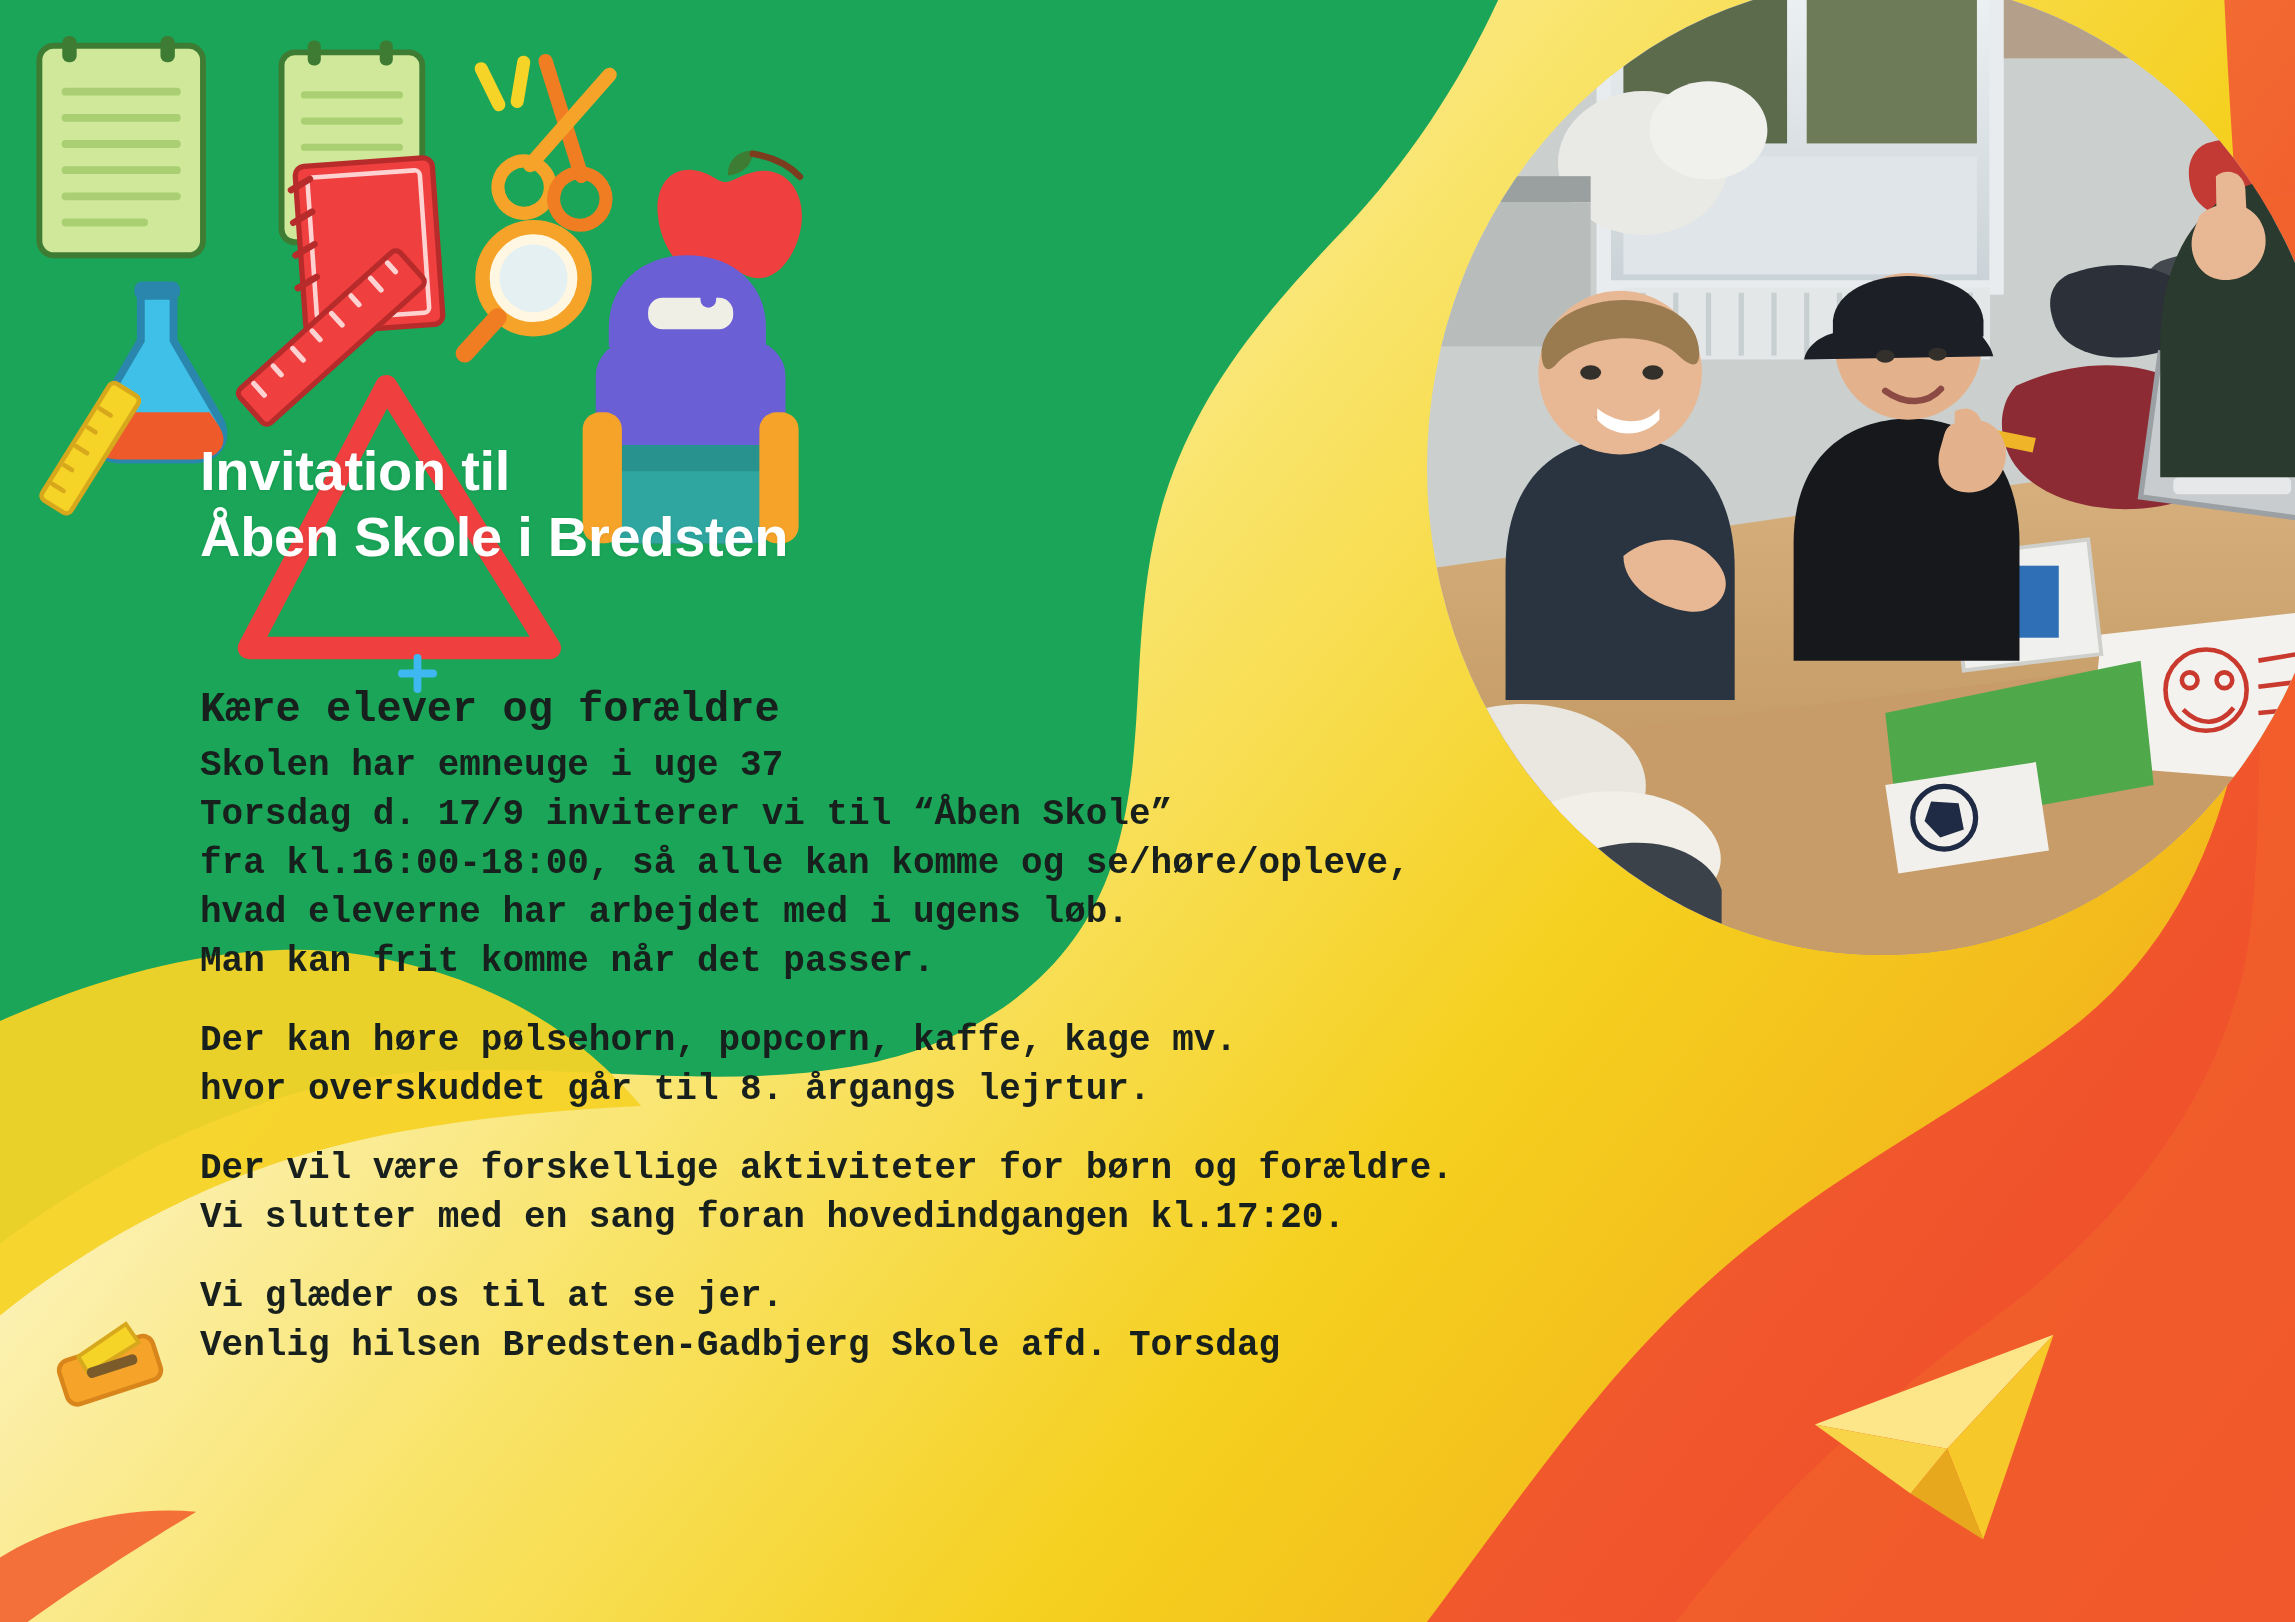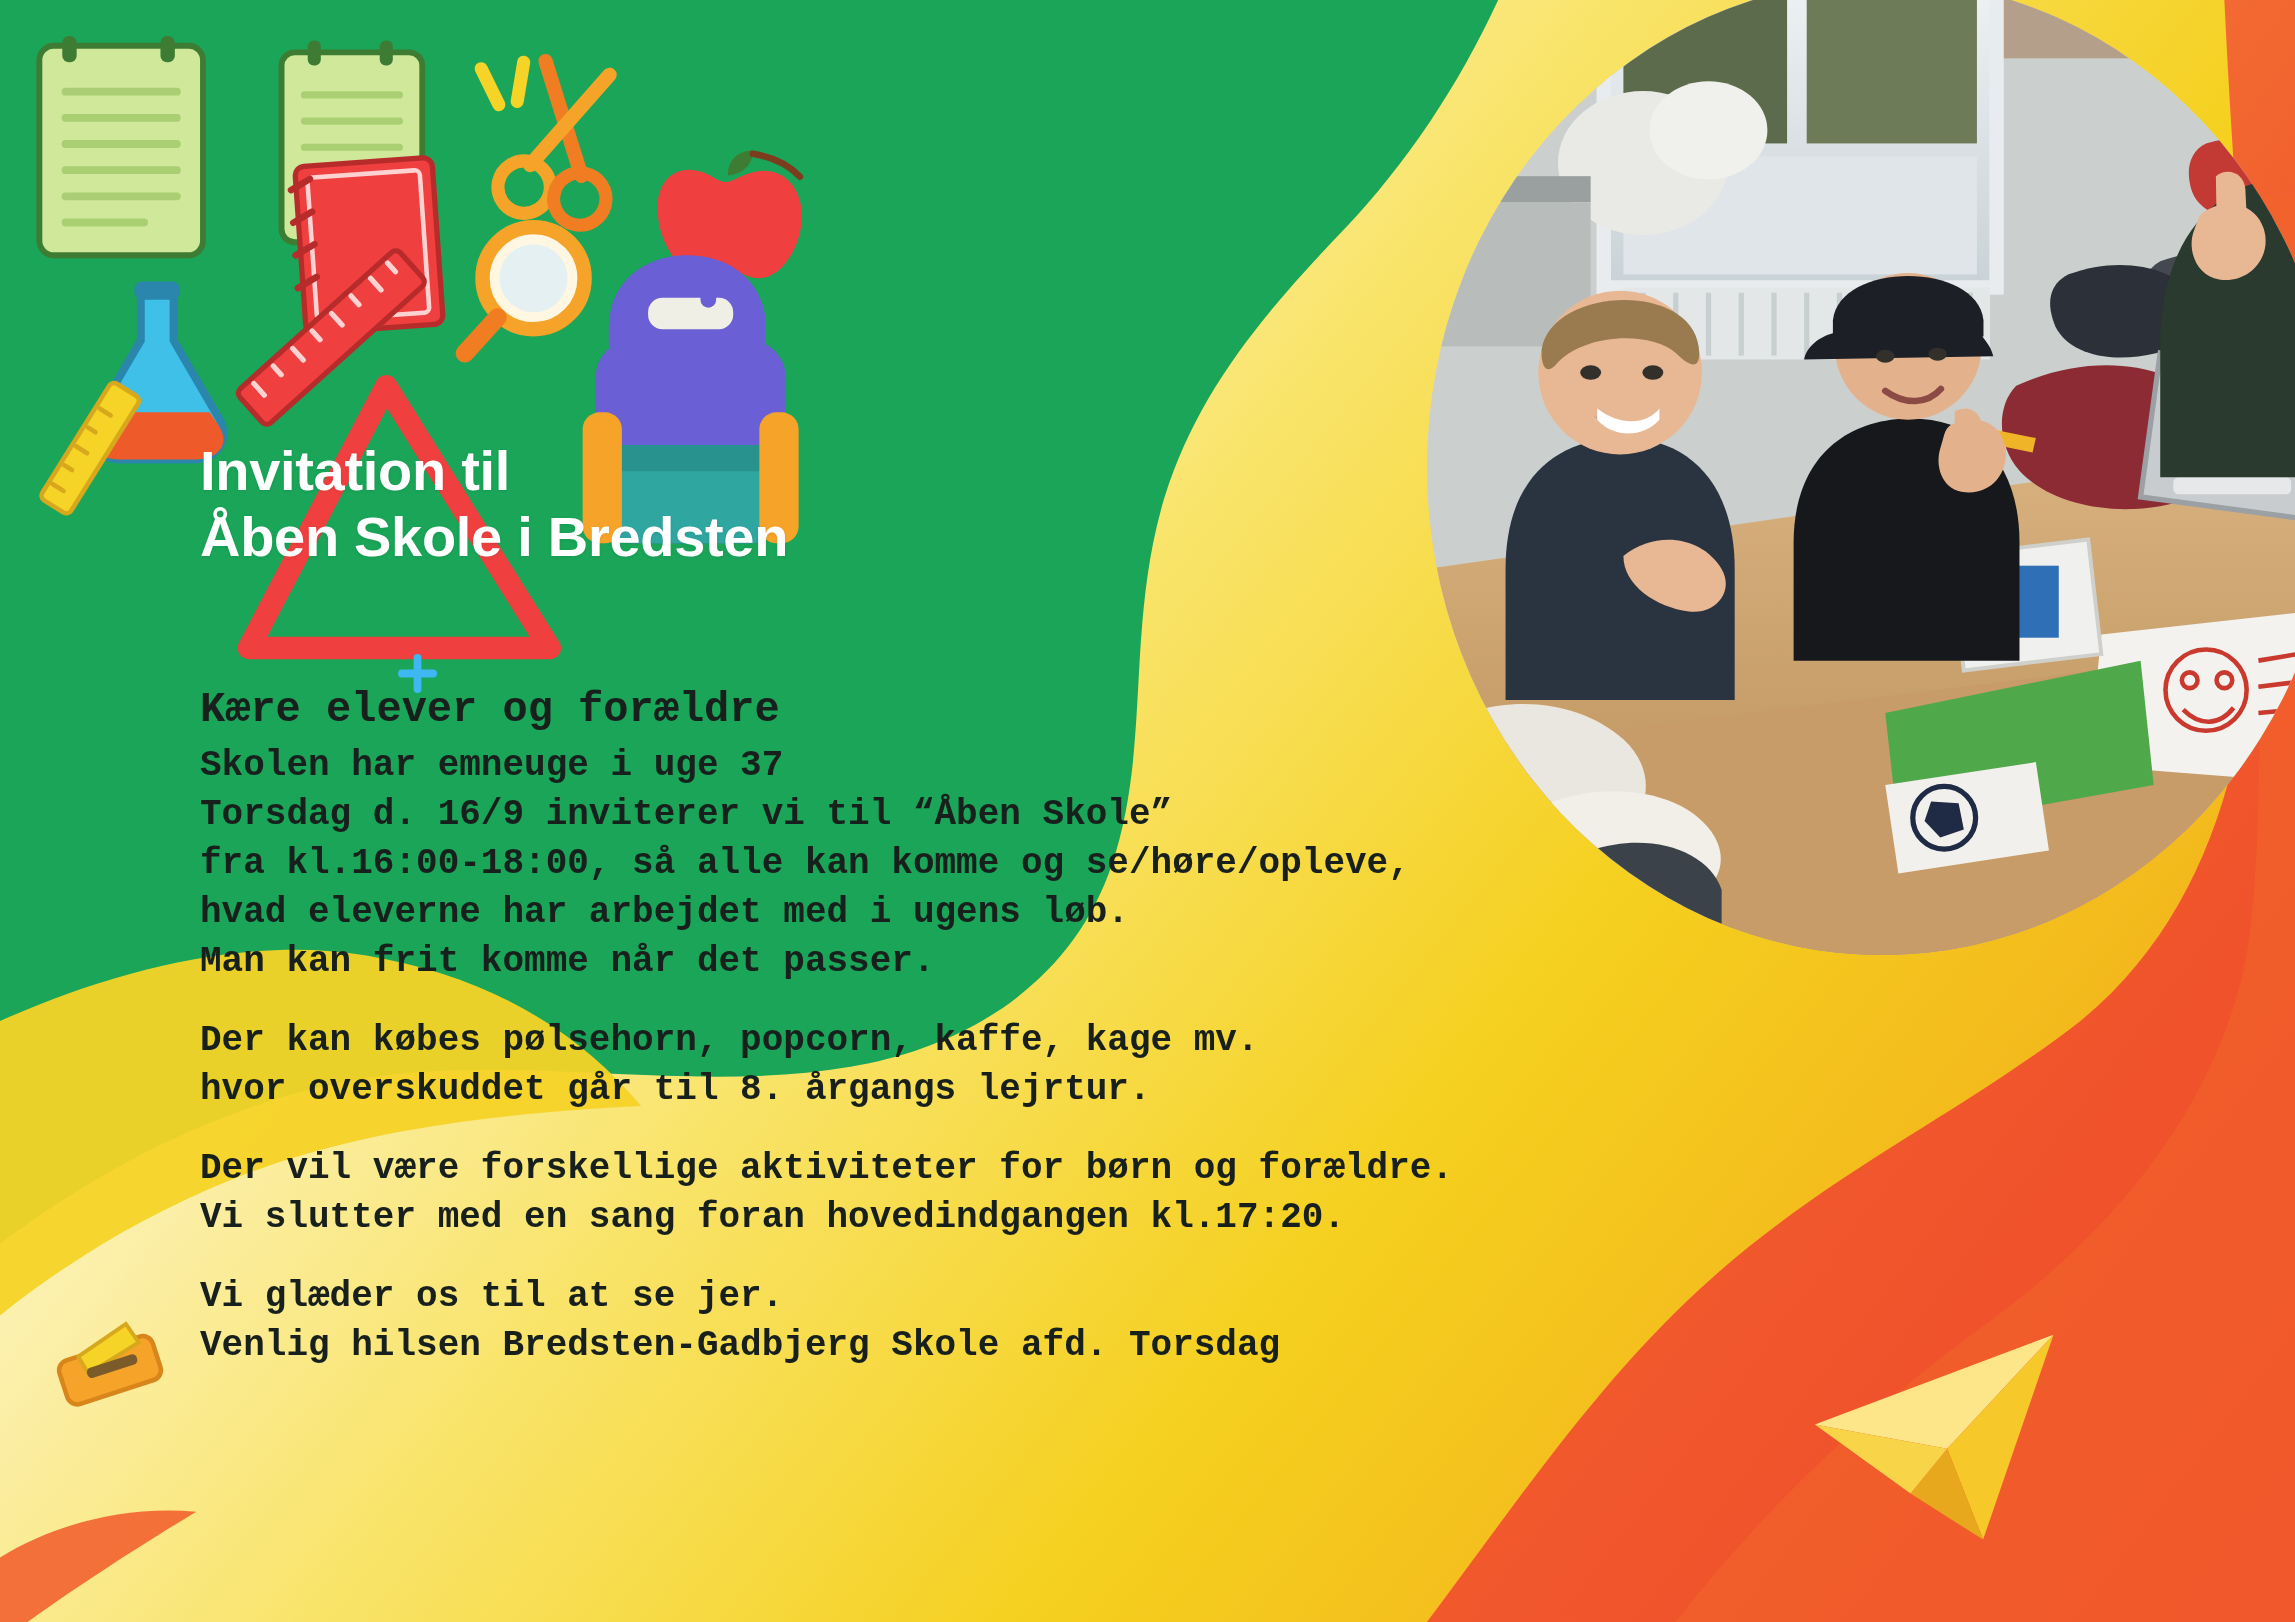--- a/index.html
+++ b/index.html
@@ -458,28 +458,28 @@
   <div class="headline">
     <span class="line">Invitation til</span>
     <span class="line">Åben Skole i Bredsten</span>
   </div>
 
   <div class="body-text">
     <div class="subhead">Kære elever og forældre</div>
 
     <p class="para">
       <span class="line">Skolen har emneuge i uge 37</span>
-      <span class="line">Torsdag d. 16/9 inviterer vi til “Åben Skole”</span>
+      <span class="line">Torsdag d. 17/9 inviterer vi til “Åben Skole”</span>
       <span class="line">fra kl.16:00-18:00, så alle kan komme og se/høre/opleve,</span>
       <span class="line">hvad eleverne har arbejdet med i ugens løb.</span>
       <span class="line">Man kan frit komme når det passer.</span>
     </p>
 
     <p class="para">
-      <span class="line">Der kan købes pølsehorn, popcorn, kaffe, kage mv.</span>
+      <span class="line">Der kan høre pølsehorn, popcorn, kaffe, kage mv.</span>
       <span class="line">hvor overskuddet går til 8. årgangs lejrtur.</span>
     </p>
 
     <p class="para">
       <span class="line">Der vil være forskellige aktiviteter for børn og forældre.</span>
       <span class="line">Vi slutter med en sang foran hovedindgangen kl.17:20.</span>
     </p>
 
     <p class="para">
       <span class="line">Vi glæder os til at se jer.</span>

